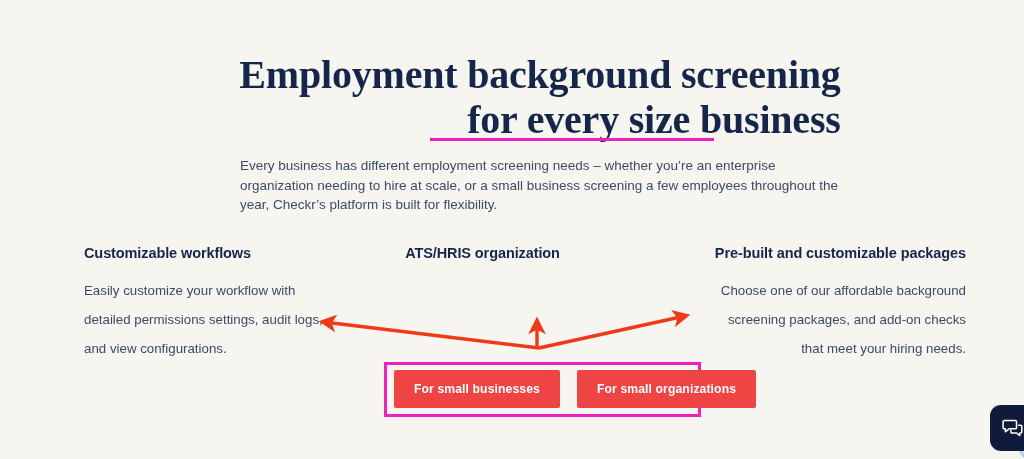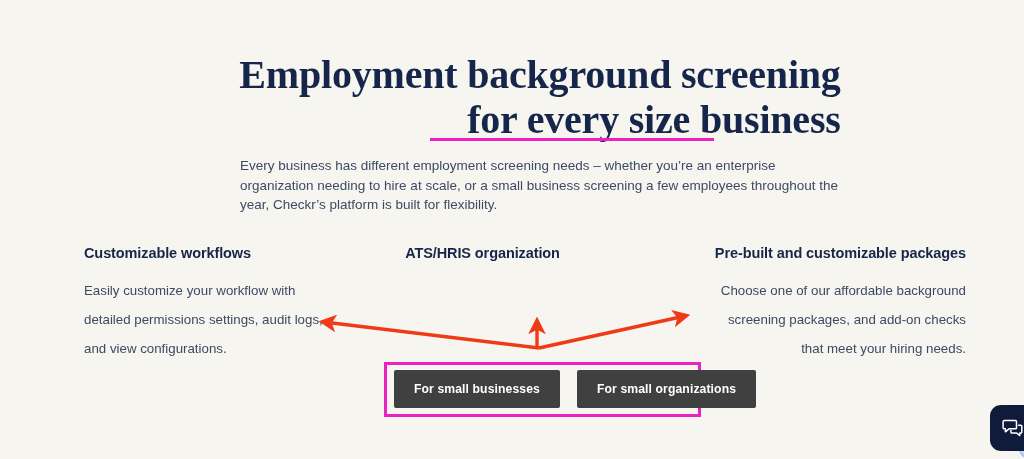--- a/index.html
+++ b/index.html
@@ -116,21 +116,21 @@
 
   .cta-row {
     position: absolute;
     left: 366px;
     top: 370px;
     display: flex;
     gap: 17px;
   }
 
   .cta-btn {
-    background: #404040;
+    background: #ef4444;
     color: #FFFFFF;
     font-size: 12.2px;
     font-weight: bold;
     border: none;
     border-radius: 2px;
     height: 38px;
     padding: 0 20px;
     display: flex;
     align-items: center;
     justify-content: center;

